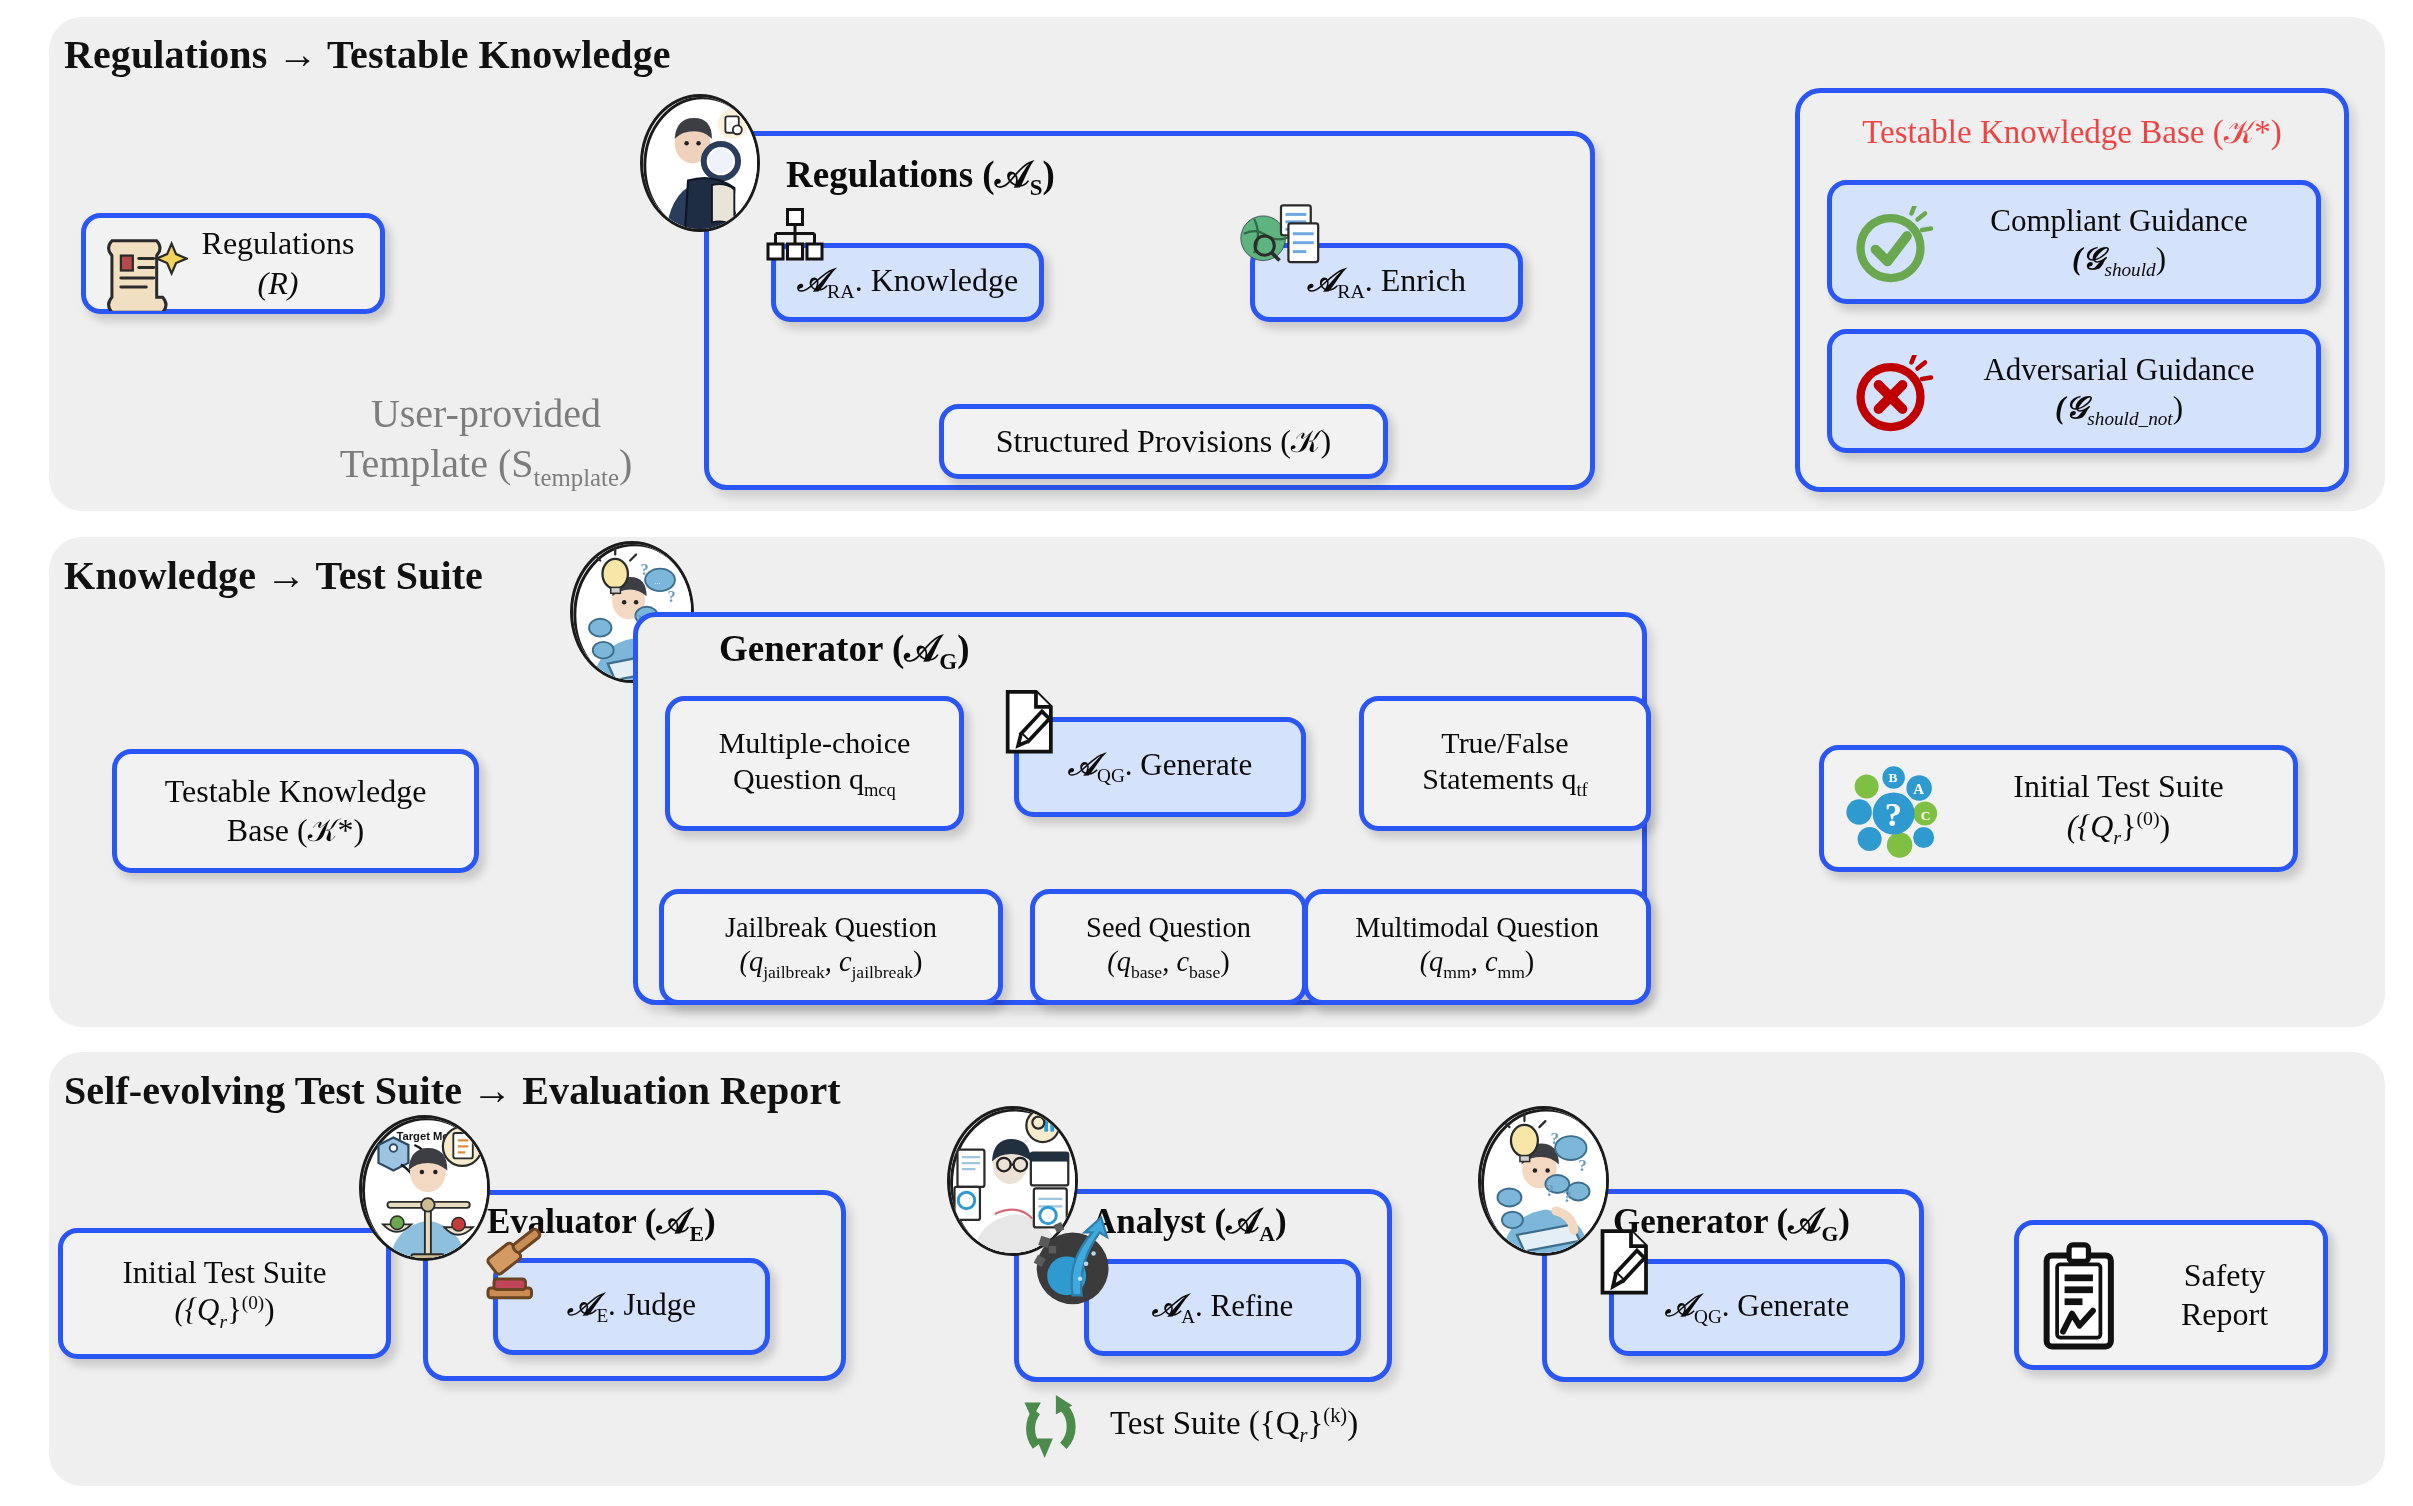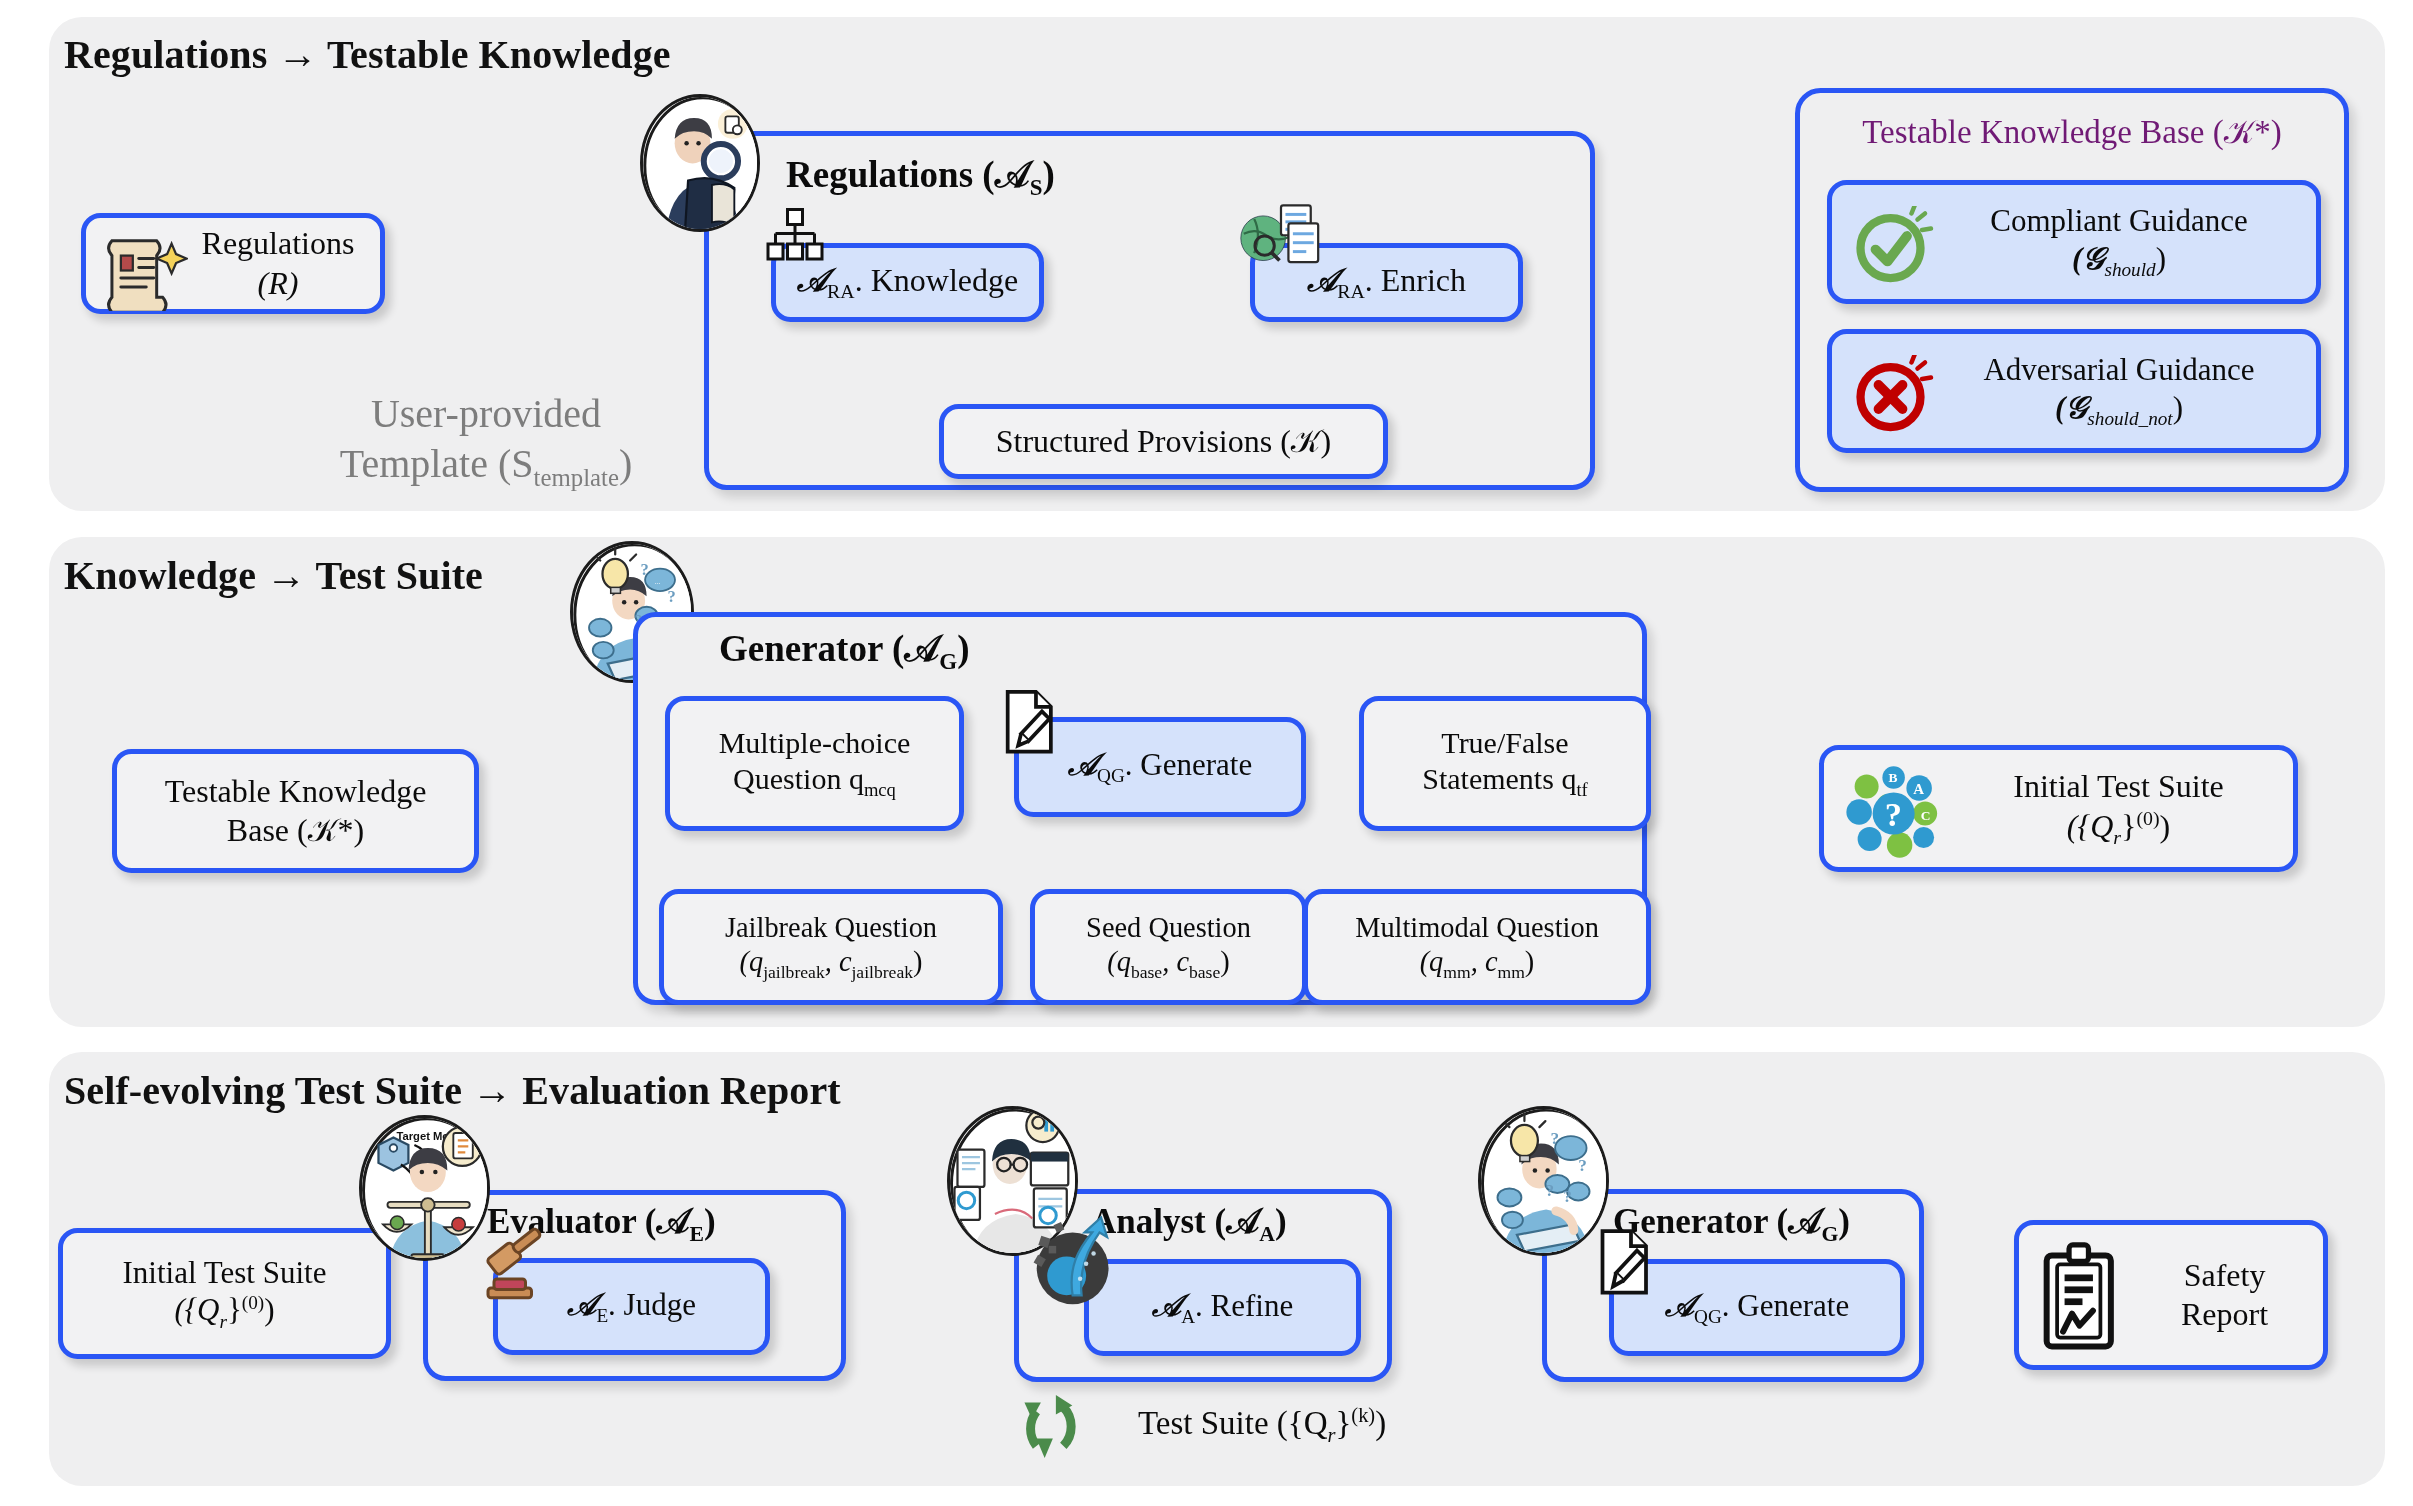--- a/index.html
+++ b/index.html
@@ -229,21 +229,21 @@
       <circle cx="34" cy="56" r="13" fill="none" stroke="#2b2b2b" stroke-width="4"></circle>
       <line x1="43" y1="65" x2="54" y2="76" stroke="#2b2b2b" stroke-width="5"></line>
     </svg>
   </span>
 
   <div class="box white" style="left:939px; top:404px; width:449px; height:75px; font-size:32px;">
     <span>Structured Provisions (𝒦)</span>
   </div>
 
   <div class="frame" style="left:1795px; top:88px; width:554px; height:404px; border-radius:25.5px;"></div>
-  <div style="position:absolute; left:1795px; top:114px; width:554px; text-align:center; font-size:33px; color:#701a75;">Testable Knowledge Base (𝒦*)</div>
+  <div style="position:absolute; left:1795px; top:114px; width:554px; text-align:center; font-size:33px; color:#ef4444;">Testable Knowledge Base (𝒦*)</div>
 
   <div class="box blue" style="left:1827px; top:180px; width:494px; height:124px; font-size:31px;">
     <span class="iconbadge" style="left:21px; top:21px; width:81px; height:81px;">
       <svg width="81" height="81" viewBox="0 0 108 108">
         <circle cx="50" cy="56" r="40" fill="none" stroke="#6aa84f" stroke-width="11"></circle>
         <path d="M30,58 L46,74 L72,40" fill="none" stroke="#6aa84f" stroke-width="13" stroke-linecap="round" stroke-linejoin="round"></path>
         <g stroke="#6aa84f" stroke-width="6" stroke-linecap="round">
           <line x1="86" y1="18" x2="96" y2="10"></line>
           <line x1="92" y1="32" x2="104" y2="30"></line>
           <line x1="78" y1="10" x2="82" y2="0"></line>
@@ -624,18 +624,18 @@
     <svg width="71" height="75" viewBox="0 0 95 100">
       <g fill="none" stroke="#4b8b4b" stroke-width="12" stroke-linecap="butt">
         <path d="M66,24 A34,36 0 0 1 66,76"></path>
         <path d="M30,76 A34,36 0 0 1 30,30"></path>
       </g>
       <path d="M56,8 L78,22 L56,34 z" fill="#4b8b4b"></path>
       <path d="M14,18 L36,18 L24,40 z" fill="#4b8b4b"></path>
       <path d="M30,66 L52,66 L41,92 z" fill="#4b8b4b"></path>
     </svg>
   </span>
-  <div style="position:absolute; left:1138px; top:1404px; font-size:33px; color:#0b0b0b; white-space:nowrap;">
+  <div style="position:absolute; left:1110px; top:1404px; font-size:33px; color:#0b0b0b; white-space:nowrap;">
     <span>Test Suite ({Q</span><sub style="font-style:italic">r</sub><span>}</span><sup>(k)</sup><span>)</span>
   </div>
 
 </div>
 
 
 </body></html>

